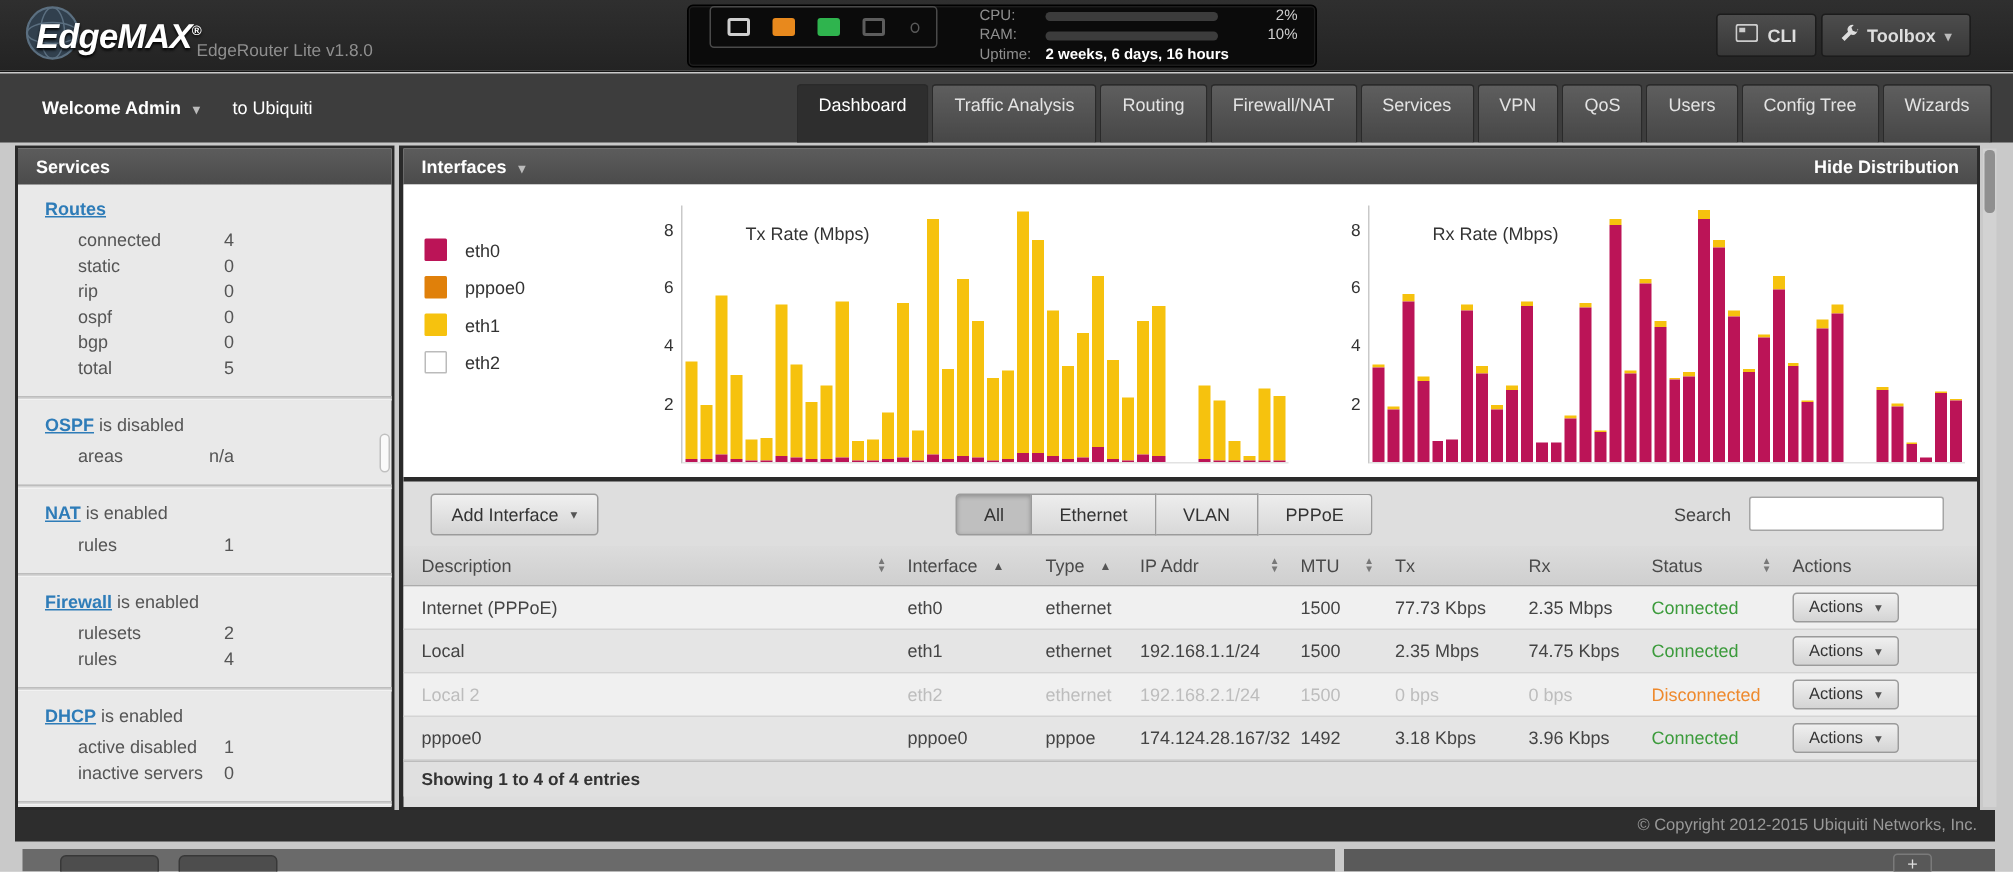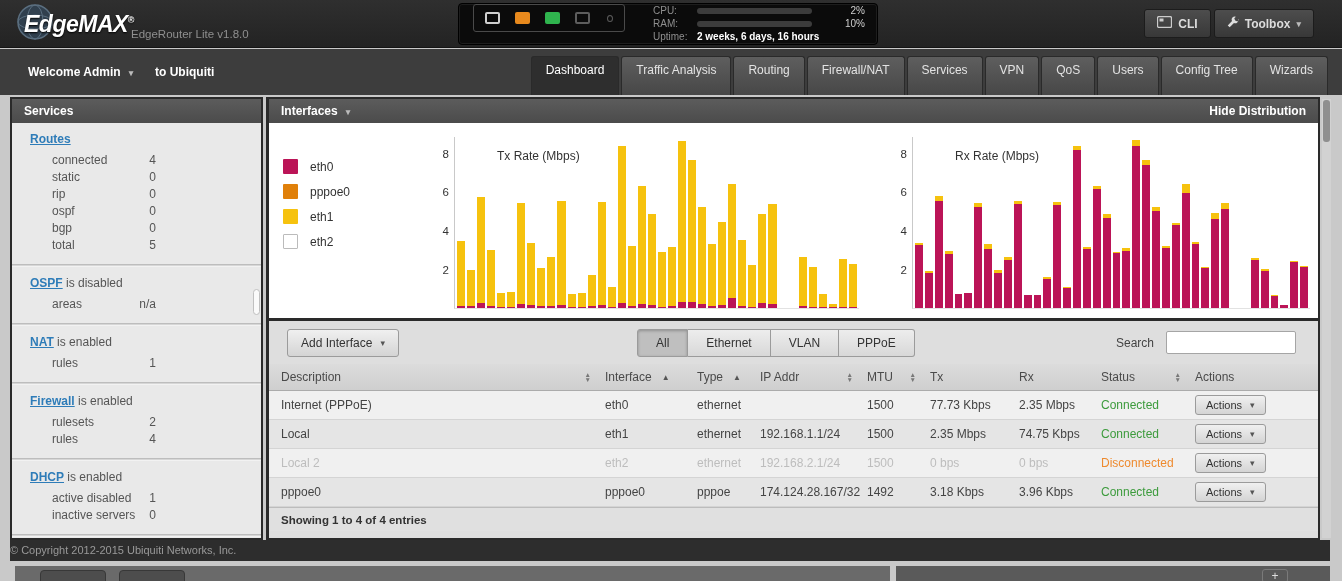--- a/index.html
+++ b/index.html
@@ -36,21 +36,21 @@
   .uptime-val { color:#fff; font-weight:bold; }
   .top-buttons { position:absolute; right:28px; top:9px; display:flex; gap:3px; }
   .top-btn { display:flex; align-items:center; gap:6px; padding:6px 12px;
     background:linear-gradient(#4d4d4d,#383838); border:1px solid #1c1c1c; border-radius:3px;
     color:#ddd; font-size:12px; font-weight:bold; cursor:pointer; }
   .caret { font-size:9px; color:#bbb; }
   
   .navbar { position:absolute; left:0; top:49px; width:1342px; height:46px; background:#3d3d3d; }
   .welcome { position:absolute; left:28px; top:16px; color:#fff; font-weight:bold; }
   .welcome .caret { margin-left:8px; }
-  .to-site { position:absolute; left:155px; top:16px; color:#fff; font-weight:bold; }
+  .to-site { position:absolute; left:155px; top:16px; color:#fff; font-weight:normal; }
   .tabs { position:absolute; right:14px; bottom:0; display:flex; gap:2px; }
   .tab { padding:6px 14px 18px; background:linear-gradient(#5e5e5e,#474747);
     border:1px solid #2a2a2a; border-bottom:none; border-radius:3px 3px 0 0;
     color:#e3e3e3; cursor:pointer; white-space:nowrap; }
   .tab.active { background:#2e2e2e; color:#fff; }
   
   .sidebar { position:absolute; left:10px; top:97px; width:253px; height:443px;
     background:#e9e9e9; border:2px solid #2a2a2a; }
   .sidebar-header { height:24px; line-height:24px; padding-left:12px;
     background:linear-gradient(#5c5c5c,#4b4b4b); color:#fff; font-weight:bold; }
@@ -112,21 +112,21 @@
   .trow:nth-child(odd) { background:#f0f0f0; }
   .trow:nth-child(even) { background:#e5e5e5; }
   .trow.disabled { color:#bdbdbd; }
   .status-connected { color:#3c9b3c; }
   .status-disconnected { color:#ee8a2e; }
   .actions-btn { padding:3px 10px; font-size:11px; }
   .showing-row { height:24px; line-height:24px; background:#e0e0e0; border-top:1px solid #bcbcbc;
     padding-left:12px; color:#333; font-weight:bold; font-size:11.5px; }
   
   .page-footer { position:absolute; left:10px; top:540px; width:1320px; height:21px;
-    background:#2d2d2d; color:#999; font-size:11px; line-height:21px; text-align:left;
+    background:#2d2d2d; color:#999; font-size:11px; line-height:21px; text-align:right;
     padding-right:12px; }
   .main-scrollbar { position:absolute; left:1322px; top:99px; width:9px; height:439px; background:#d2d2d2; }
   .main-scroll-thumb { width:7px; height:42px; margin:1px; background:#8f8f8f; border-radius:3px; }
   
   .bottom-strip-left { position:absolute; left:15px; top:566px; width:875px; height:15px; background:#6a6a6a; }
   .bottom-strip-right { position:absolute; left:896px; top:566px; width:434px; height:15px; background:#5a5a5a; }
   .cut-btn { position:absolute; top:4px; width:66px; height:14px; background:#4d4d4d;
     border:1px solid #383838; border-radius:4px 4px 0 0; }
   .cut-plus { position:absolute; left:366px; top:3px; width:26px; height:14px; background:#585858;
     border:1px solid #7a7a7a; border-radius:3px; color:#ddd; text-align:center; line-height:12px; }

